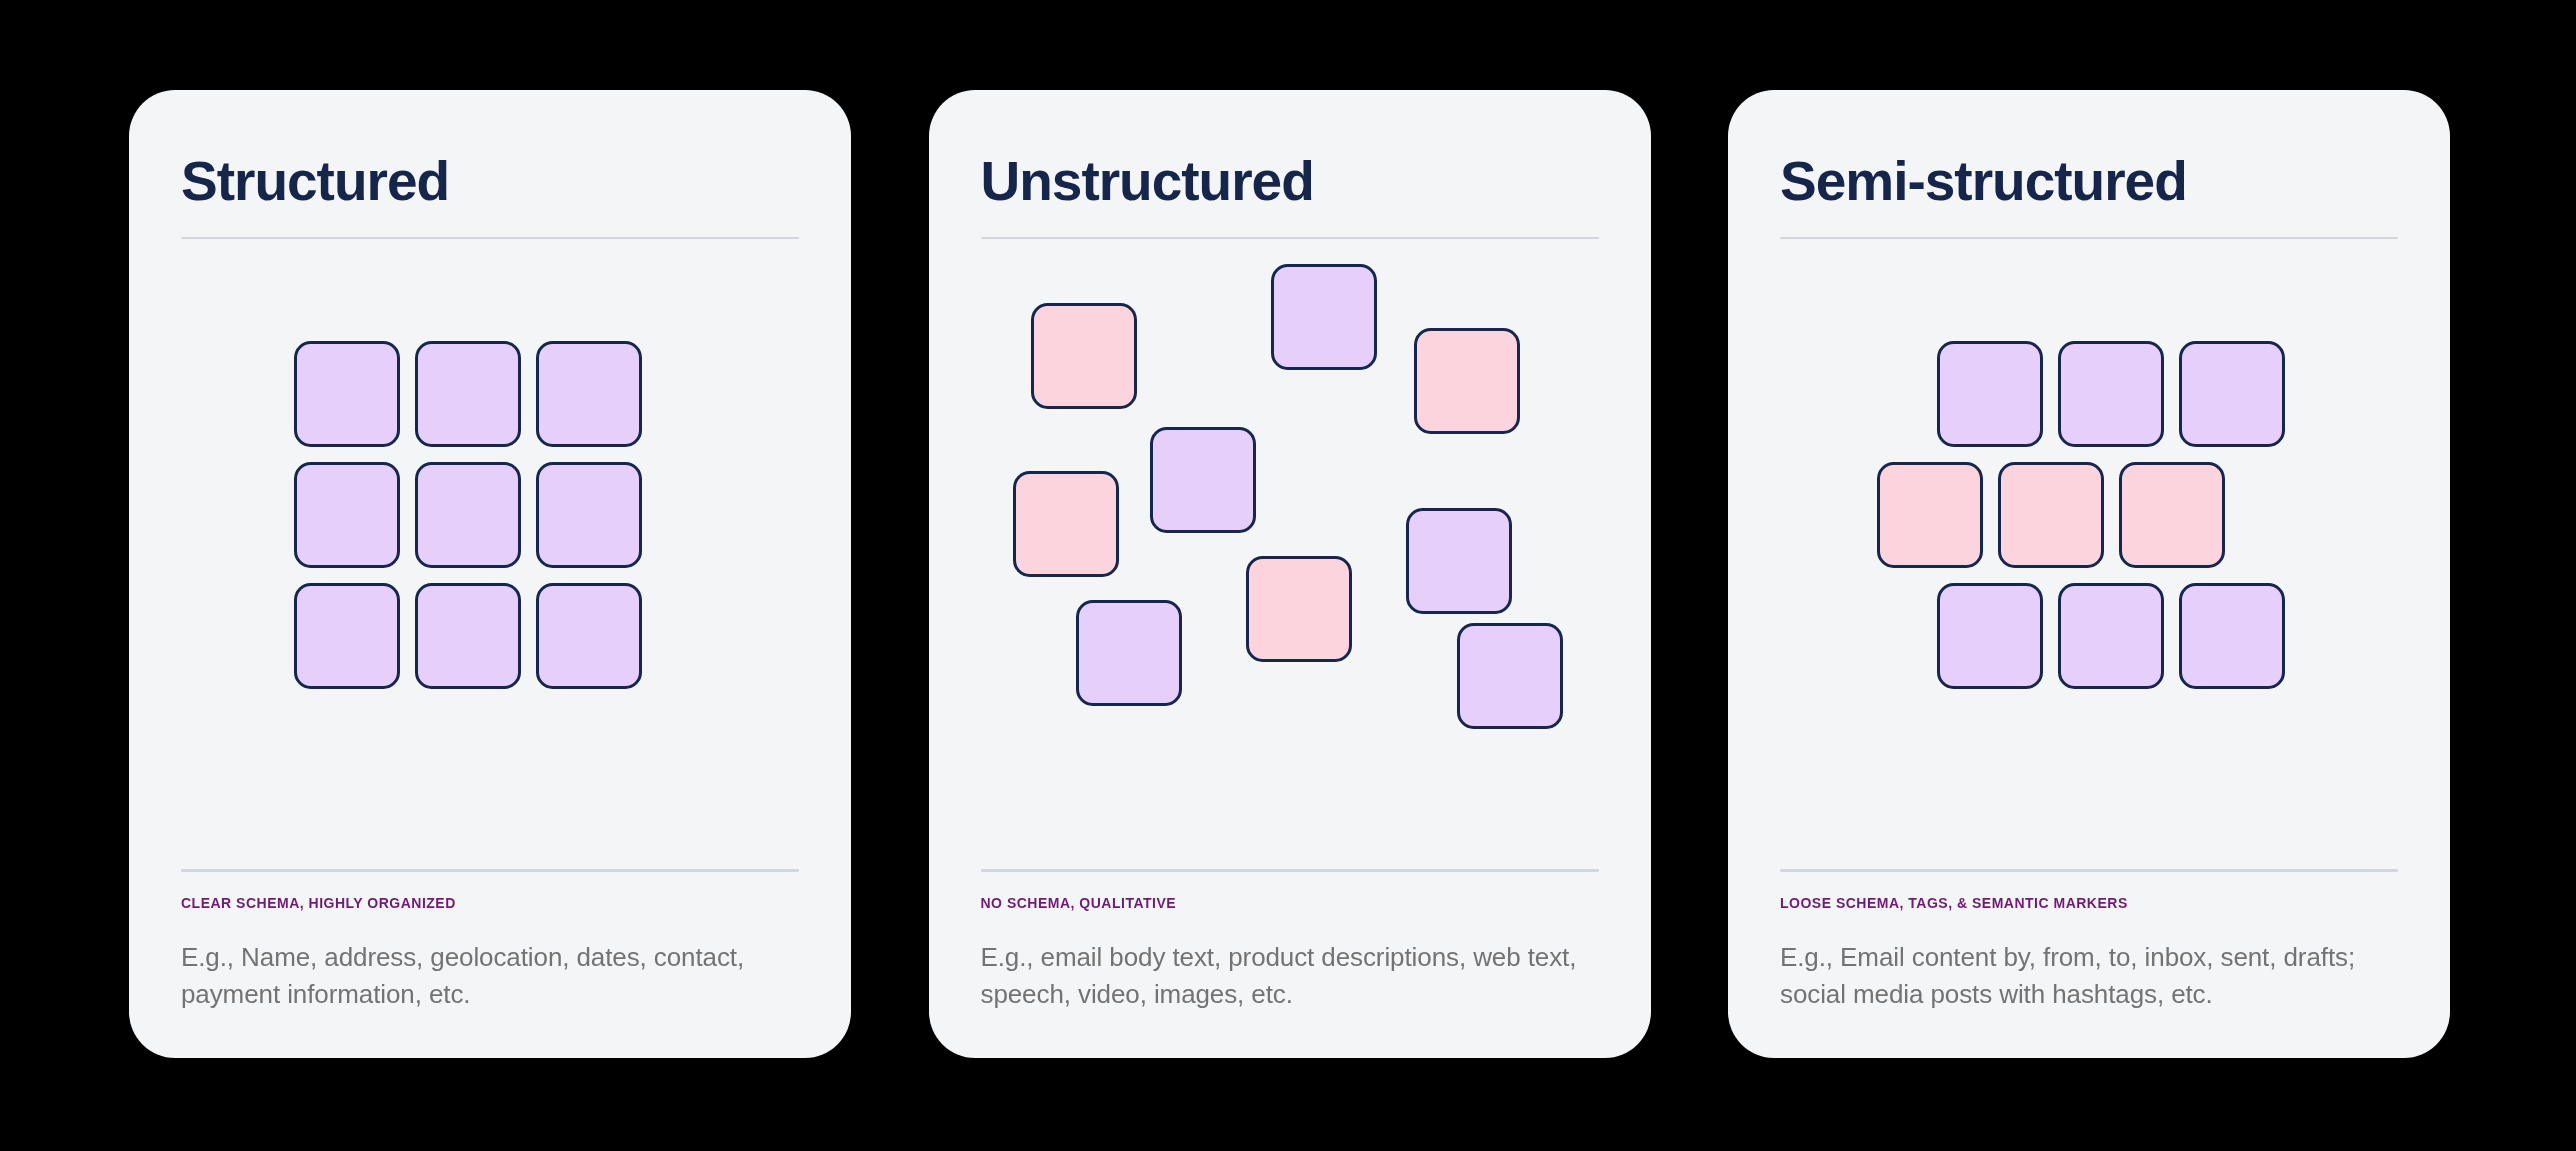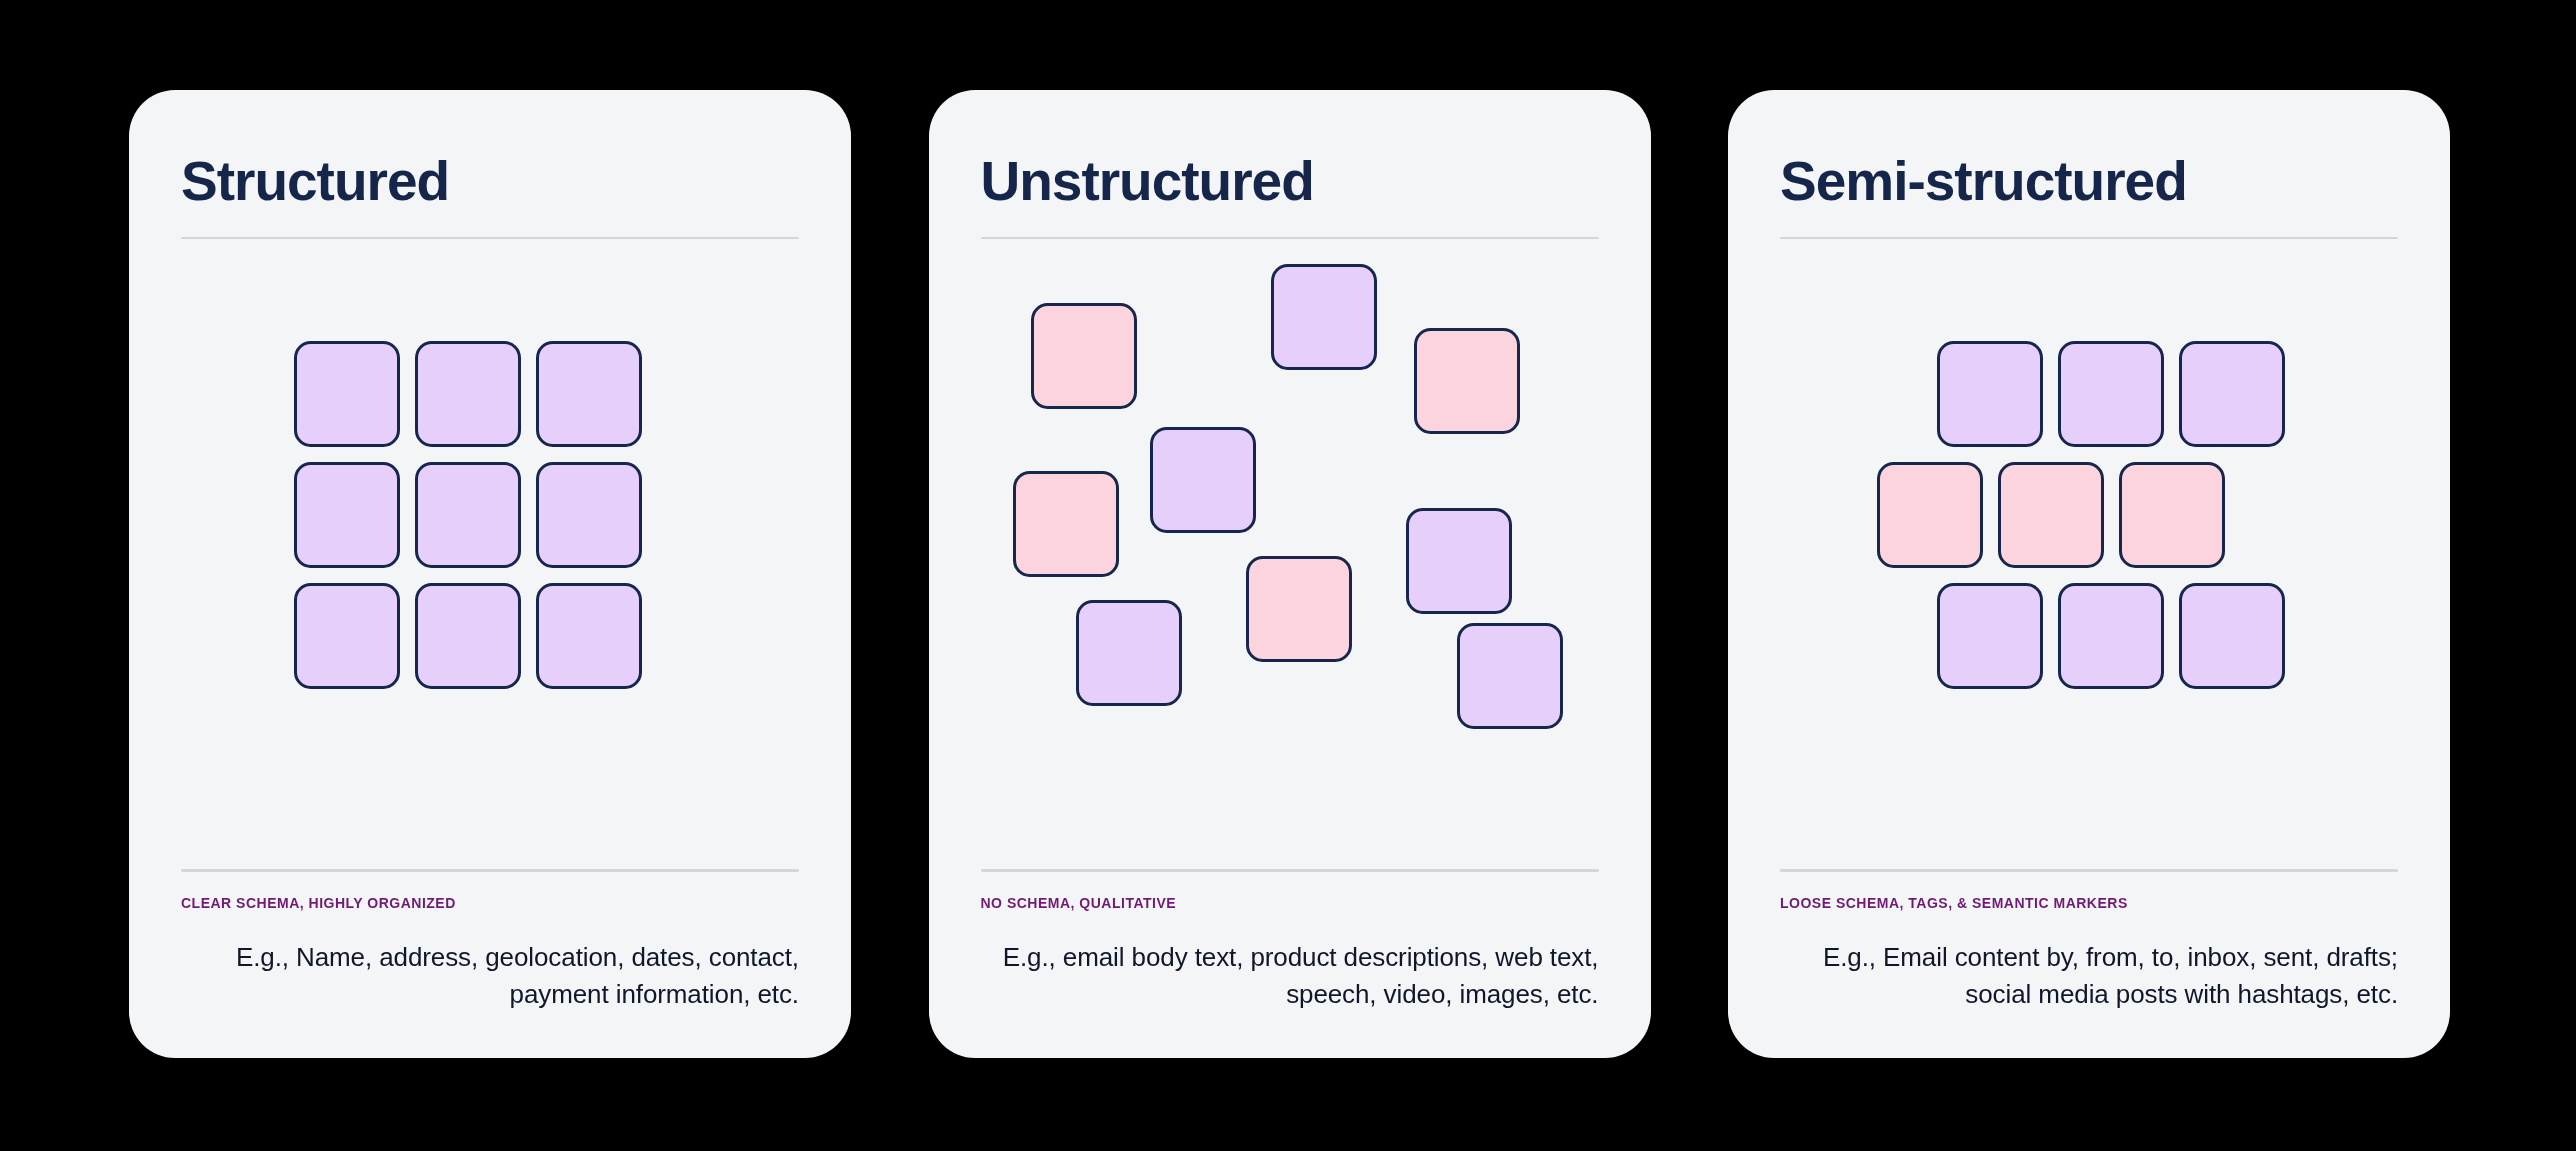--- a/index.html
+++ b/index.html
@@ -93,24 +93,23 @@
     letter-spacing: 0.5px;
     color: #701a75;
     margin-top: 22px;
     text-transform: uppercase;
   }
 
   .body-text {
     font-size: 26px;
     line-height: 1.42;
     font-weight: 400;
-    color: #0f172a;
+    color: #737373;
     margin-top: 27px;
     letter-spacing: -0.1px;
-    text-align: right;
   }
 
   .footer-block { width: 100%; }
 </style>
 </head>
 <body>
 
 <div class="board">
   <div class="cards-row">
 

